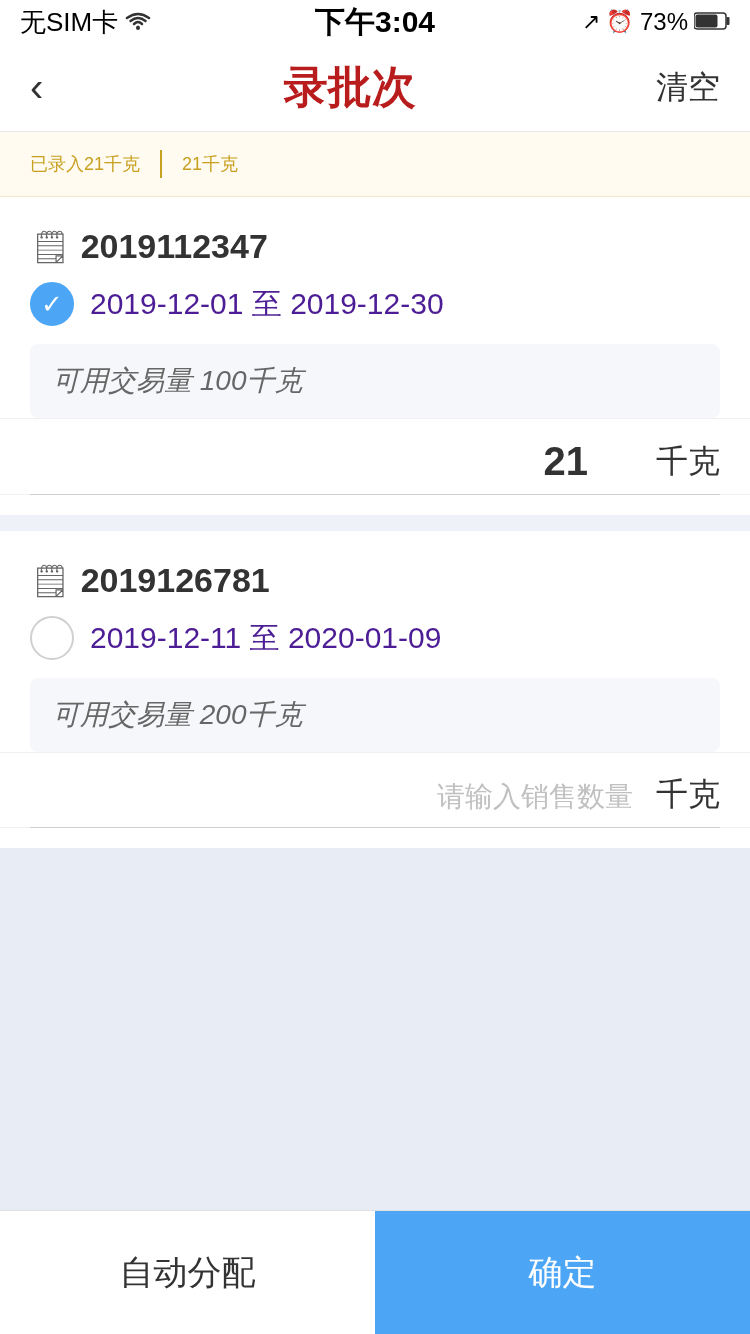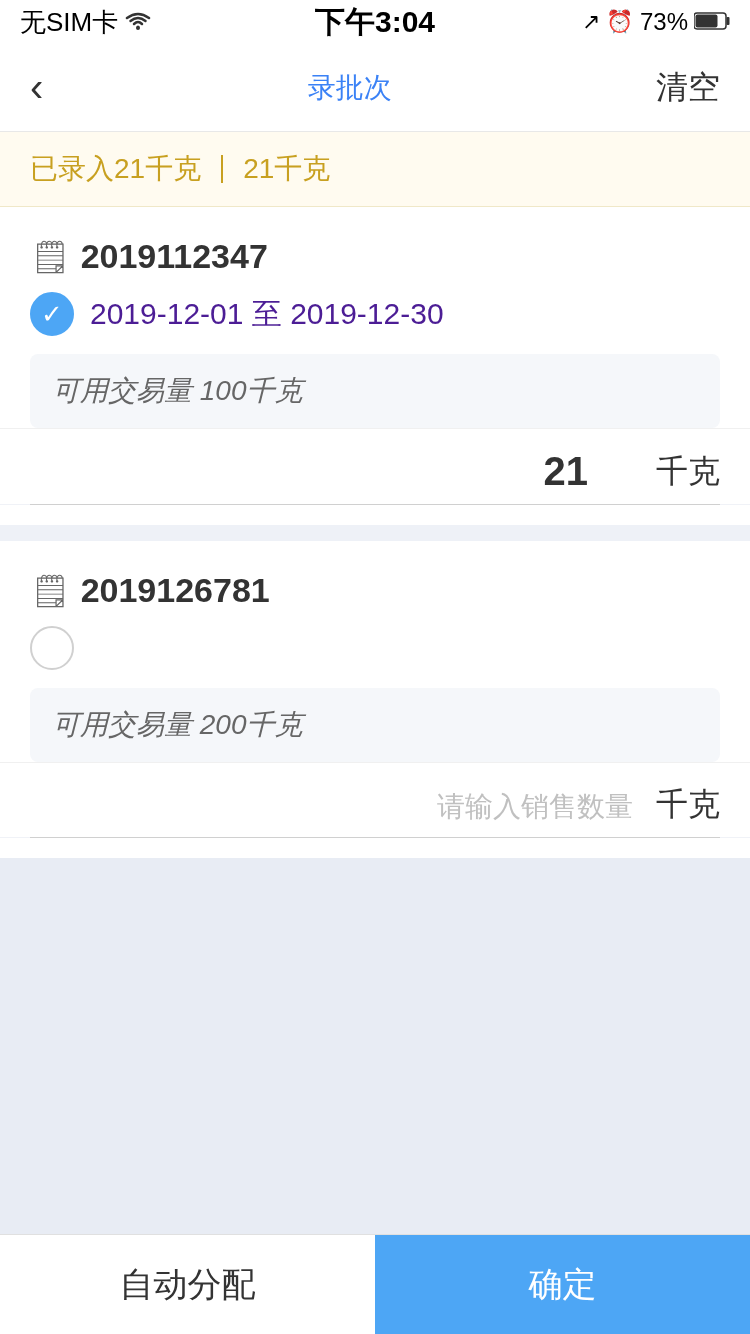--- a/index.html
+++ b/index.html
@@ -54,41 +54,41 @@
       justify-content: space-between;
       padding: 0 30px;
       border-bottom: 1px solid #e8e8e8;
     }
     .nav-back {
       font-size: 40px;
       color: #333;
       cursor: pointer;
     }
     .nav-title {
-      font-size: 28px;
-      font-weight: 400;
-      color: #3b82f6;
+      font-size: 44px;
+      font-weight: 700;
+      color: #b91c1c;
     }
     .nav-action {
       font-size: 32px;
       color: #333;
       cursor: pointer;
     }
 
     
     .summary-banner {
       background: #fffbf0;
       padding: 18px 30px;
       display: flex;
       align-items: center;
       gap: 20px;
       border-bottom: 1px solid #f0e8c8;
     }
     .summary-text {
-      font-size: 28px;
+      font-size: 18px;
       color: #c8a020;
     }
     .summary-divider {
       width: 2px;
       height: 28px;
       background: #c8a020;
     }
 
     
     .batch-card {
@@ -222,21 +222,21 @@
       background: #e8ecf4;
       flex: 1;
       min-height: 340px;
     }
 
     
     .bottom-bar {
       position: fixed;
       bottom: 0;
       width: 750px;
-      height: 100px;
+      height: 124px;
       display: flex;
       background: #fff;
       border-top: 1px solid #e0e0e0;
     }
     .btn-auto {
       flex: 1;
       display: flex;
       align-items: center;
       justify-content: center;
       font-size: 34px;
@@ -336,20 +336,21 @@
 
   <div class="section-divider"></div>
 
   <div class="batch-card">
     <div class="batch-header">
       <span class="batch-icon">🗒</span>
       <span class="batch-id">2019126781</span>
     </div>
     <div class="batch-date-row">
       <div class="radio-circle"></div>
+      <span class="batch-date">2019-12-11 至 2020-01-09</span>
     </div>
     <div class="available-qty-box">
       <span class="available-qty-text">可用交易量 200千克</span>
     </div>
   </div>
 
   <div class="input-row" style="padding-bottom: 10px;">
     <input class="qty-input" type="number" placeholder="请输入销售数量" style="">
     <span class="input-unit">千克</span>
   </div>

